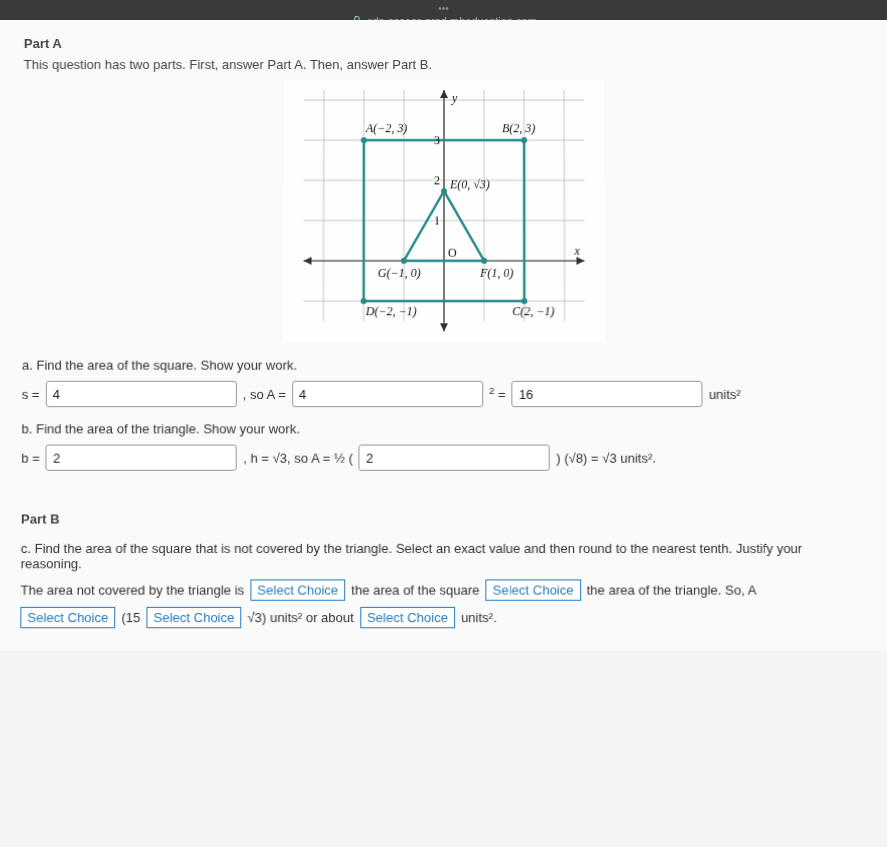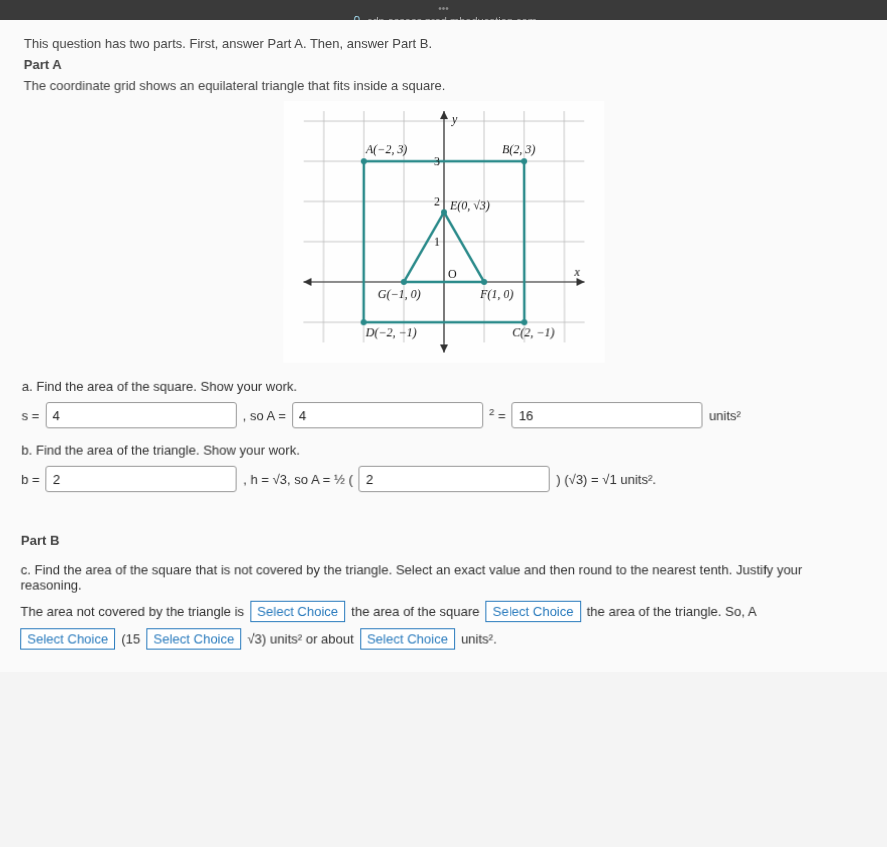--- a/index.html
+++ b/index.html
@@ -79,23 +79,22 @@
 </style>
 </head>
 <body>
 
 <div class="url-bar"><span>🔒 </span><span>cdn.assess.prod.mheducation.com</span></div>
 
 <div class="avatar"></div>
 
 <div class="page">
 
+  <div class="instr bold">Part A</div>
   <div class="instr">This question has two parts. First, answer Part A. Then, answer Part B.</div>
-  <div class="instr bold">Part A</div>
-  <div class="instr">The coordinate grid shows an equilateral triangle that fits inside a square.</div>
 
   <div class="grid-wrap">
     <svg class="grid" width="320" height="260">
 
       <g>
 
         <g class="gridline">
           <line x1="20" y1="20" x2="300" y2="20"></line>
           <line x1="20" y1="60" x2="300" y2="60"></line>
           <line x1="20" y1="100" x2="300" y2="100"></line>
@@ -158,21 +157,21 @@
     <input class="field md" value="16" style="">
     <span>units²</span>
   </div>
 
   <div class="sub">b. Find the area of the triangle. Show your work.</div>
   <div class="eq-row">
     <span>b =</span>
     <input class="field md" value="2" style="">
     <span>, h = √3, so A = ½ (</span>
     <input class="field md" value="2" style="">
-    <span>) (√3) = √1 units².</span>
+    <span>) (√8) = √3 units².</span>
   </div>
 
   <div class="partb">
     <div class="instr bold">Part B</div>
     <div class="sub">c. Find the area of the square that is not covered by the triangle. Select an exact value and then round to the nearest tenth. Justify your reasoning.</div>
 
     <div class="eq-row">
       <span>The area not covered by the triangle is</span>
       <span class="select-choice">Select Choice</span>
       <span>the area of the square</span>

